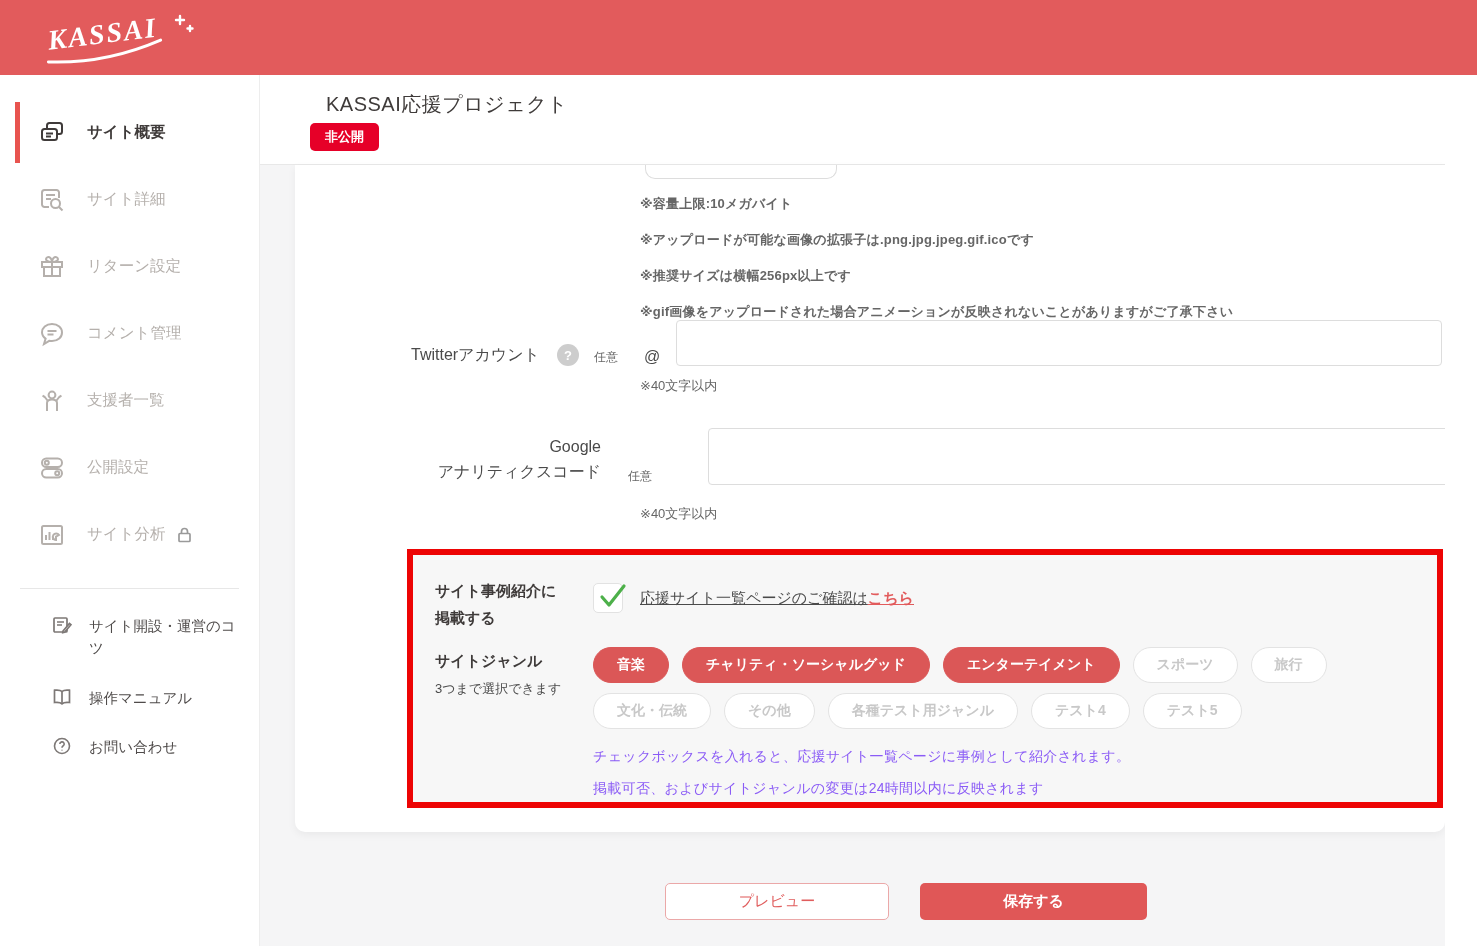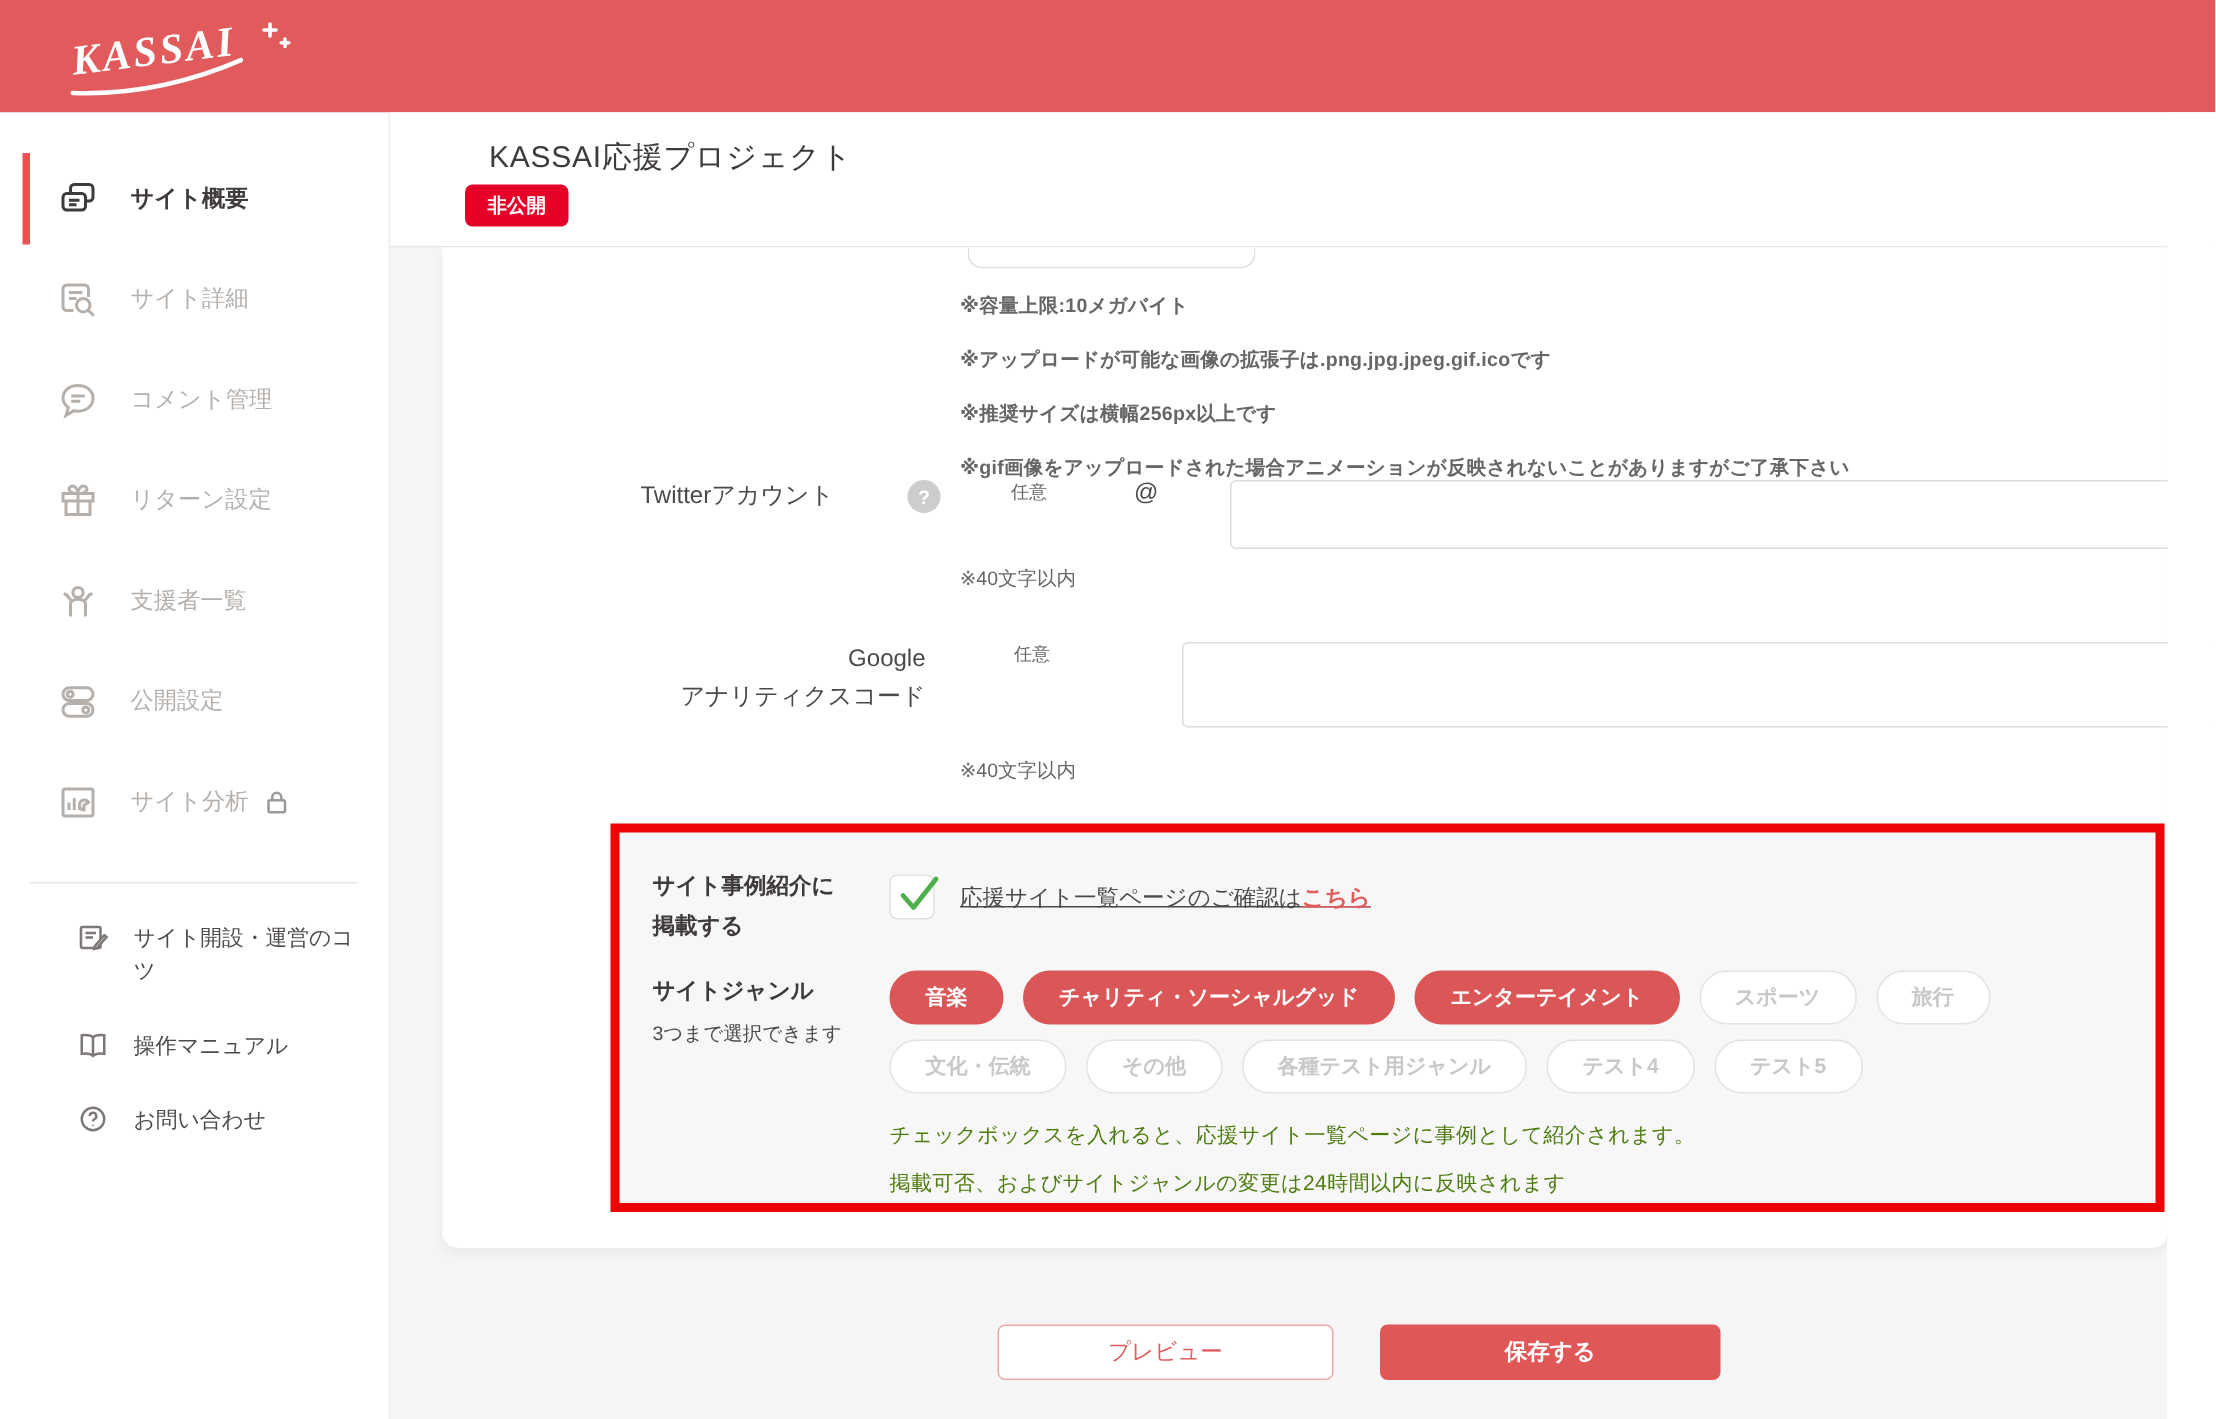--- a/index.html
+++ b/index.html
@@ -37,21 +37,21 @@
   .gray-bg { position:absolute; left:0; top:90px; width:1185px; height:781px; background:#f5f5f6; }
   .card { position:absolute; left:35px; top:90px; width:1150px; height:667px; background:#fff;
     border-radius:0 0 10px 10px; box-shadow:0 3px 8px rgba(0,0,0,.05); }
 
   .partial-box { position:absolute; left:350px; top:0; width:192px; height:14px; background:#fff;
     border:1px solid #ddd; border-top:none; border-radius:0 0 10px 10px; }
 
   .upload-notes { position:absolute; left:345px; top:30px; }
   .note-line { font-size:13px; color:#666; margin-bottom:18px; letter-spacing:.2px;font-weight:bold; }
 
-  .form-row { position:absolute; left:16px; width:1147px; display:flex; align-items:flex-start;gap:32px; }
+  .form-row { position:absolute; left:0; width:1147px; display:flex; align-items:flex-end; }
   .row-twitter { top:155px; }
   .row-google { top:263px;margin-left:36px; }
   .field-label { font-size:16px; color:#4a4a4a; text-align:right; }
   .row-twitter .field-label { width:245px; }
   .row-google .field-label { width:270px; line-height:1.55; }
   .help-circle { width:22px; height:22px; border-radius:50%; background:#cdcdcd; color:#fff;
     font-size:13px; font-weight:bold; display:flex; align-items:center; justify-content:center;
     margin-left:17px; cursor:pointer; flex:0 0 22px; }
   .optional { font-size:12px; color:#666; margin-left:15px; }
   .row-google .optional { margin-left:27px; }
@@ -76,21 +76,21 @@
     position:relative; cursor:pointer; flex:0 0 30px; }
   .checkbox svg { position:absolute; left:4px; top:-2px; }
   .cb-text { font-size:15px; color:#4a4a4a; margin-left:17px;text-decoration:underline; }
   .cb-link { color:#e25b5c; font-weight:bold; text-decoration:underline; cursor:pointer; }
   .genre-row { margin-top:16px; }
   .pills { flex:1; display:flex; flex-wrap:wrap; gap:10px 13px; align-content:flex-start; padding-right:14px; }
   .pill { border-radius:19px; padding:8px 23px; font-size:14px; font-weight:bold; cursor:pointer;
     background:#fff; border:1px solid #e3e3e3; color:#c8c8c8; font-family:inherit; }
   .pill.selected { background:#db5757; border-color:#db5757; color:#fff; }
   .sc-notes { margin-left:158px; margin-top:19px; }
-  .sc-note-line { font-size:14px; color:#4d7c0f; margin-bottom:14px; letter-spacing:.3px; }
+  .sc-note-line { font-size:14px; color:#8b5cf6; margin-bottom:14px; letter-spacing:.3px; }
 
   
   .btn { position:absolute; top:808px; height:37px; border-radius:5px; font-size:15px;
     cursor:pointer; font-family:inherit; }
   .btn-preview { left:405px; width:224px; background:#fff; border:1px solid #eba8a8; color:#e05d5d; }
   .btn-save { left:660px; width:227px; background:#e05757; border:none; color:#fff; font-weight:bold; }
 
   .right-strip { position:absolute; left:1445px; top:75px; width:32px; height:871px; background:#fff; }
 </style>
 </head>
@@ -133,36 +133,36 @@
             <path d="M8 9 h9 M8 13 h5"></path>
             <circle cx="17.5" cy="17.5" r="4.5"></circle>
             <path d="M21 21 l3.5 3.5"></path>
           </svg>
         </span>
         <span>サイト詳細</span>
       </div>
       <div class="nav-item">
         <span class="ic">
           <svg width="28" height="28" viewBox="0 0 28 28" fill="none" stroke="currentColor" stroke-width="2">
-            <path d="M14 4 C 8 4 4 7.8 4 12.3 c0 2.6 1.4 4.8 3.6 6.3 L6 24 l5.2 -3.2 c0.9 0.2 1.8 0.3 2.8 0.3 c6 0 10 -3.8 10 -8.6 C 24 7.8 20 4 14 4 Z"></path>
-            <path d="M9.5 11 h9 M9.5 14.5 h6"></path>
-          </svg>
-        </span>
-        <span>コメント管理</span>
-      </div>
-      <div class="nav-item">
-        <span class="ic">
-          <svg width="28" height="28" viewBox="0 0 28 28" fill="none" stroke="currentColor" stroke-width="2">
             <rect x="4" y="9" width="20" height="5"></rect>
             <path d="M6 14 v9 h16 v-9"></path>
             <path d="M14 9 v14"></path>
             <path d="M14 9 C 9 9 6.5 6.5 9 4.5 C 11.5 2.8 14 6 14 9 C 14 6 16.5 2.8 19 4.5 C 21.5 6.5 19 9 14 9 Z"></path>
           </svg>
         </span>
         <span>リターン設定</span>
+      </div>
+      <div class="nav-item">
+        <span class="ic">
+          <svg width="28" height="28" viewBox="0 0 28 28" fill="none" stroke="currentColor" stroke-width="2">
+            <path d="M14 4 C 8 4 4 7.8 4 12.3 c0 2.6 1.4 4.8 3.6 6.3 L6 24 l5.2 -3.2 c0.9 0.2 1.8 0.3 2.8 0.3 c6 0 10 -3.8 10 -8.6 C 24 7.8 20 4 14 4 Z"></path>
+            <path d="M9.5 11 h9 M9.5 14.5 h6"></path>
+          </svg>
+        </span>
+        <span>コメント管理</span>
       </div>
       <div class="nav-item">
         <span class="ic">
           <svg width="28" height="28" viewBox="0 0 28 28" fill="none" stroke="currentColor" stroke-width="2">
             <circle cx="14" cy="8" r="3.4"></circle>
             <path d="M9 24 v-8 c0 -2 2 -3.5 5 -3.5 s5 1.5 5 3.5 v8"></path>
             <path d="M9.5 13.5 L6 9 M6.8 10.2 L4.6 8.4 M18.5 13.5 L22 9 M21.2 10.2 L23.4 8.4"></path>
           </svg>
         </span>
         <span>支援者一覧</span>

